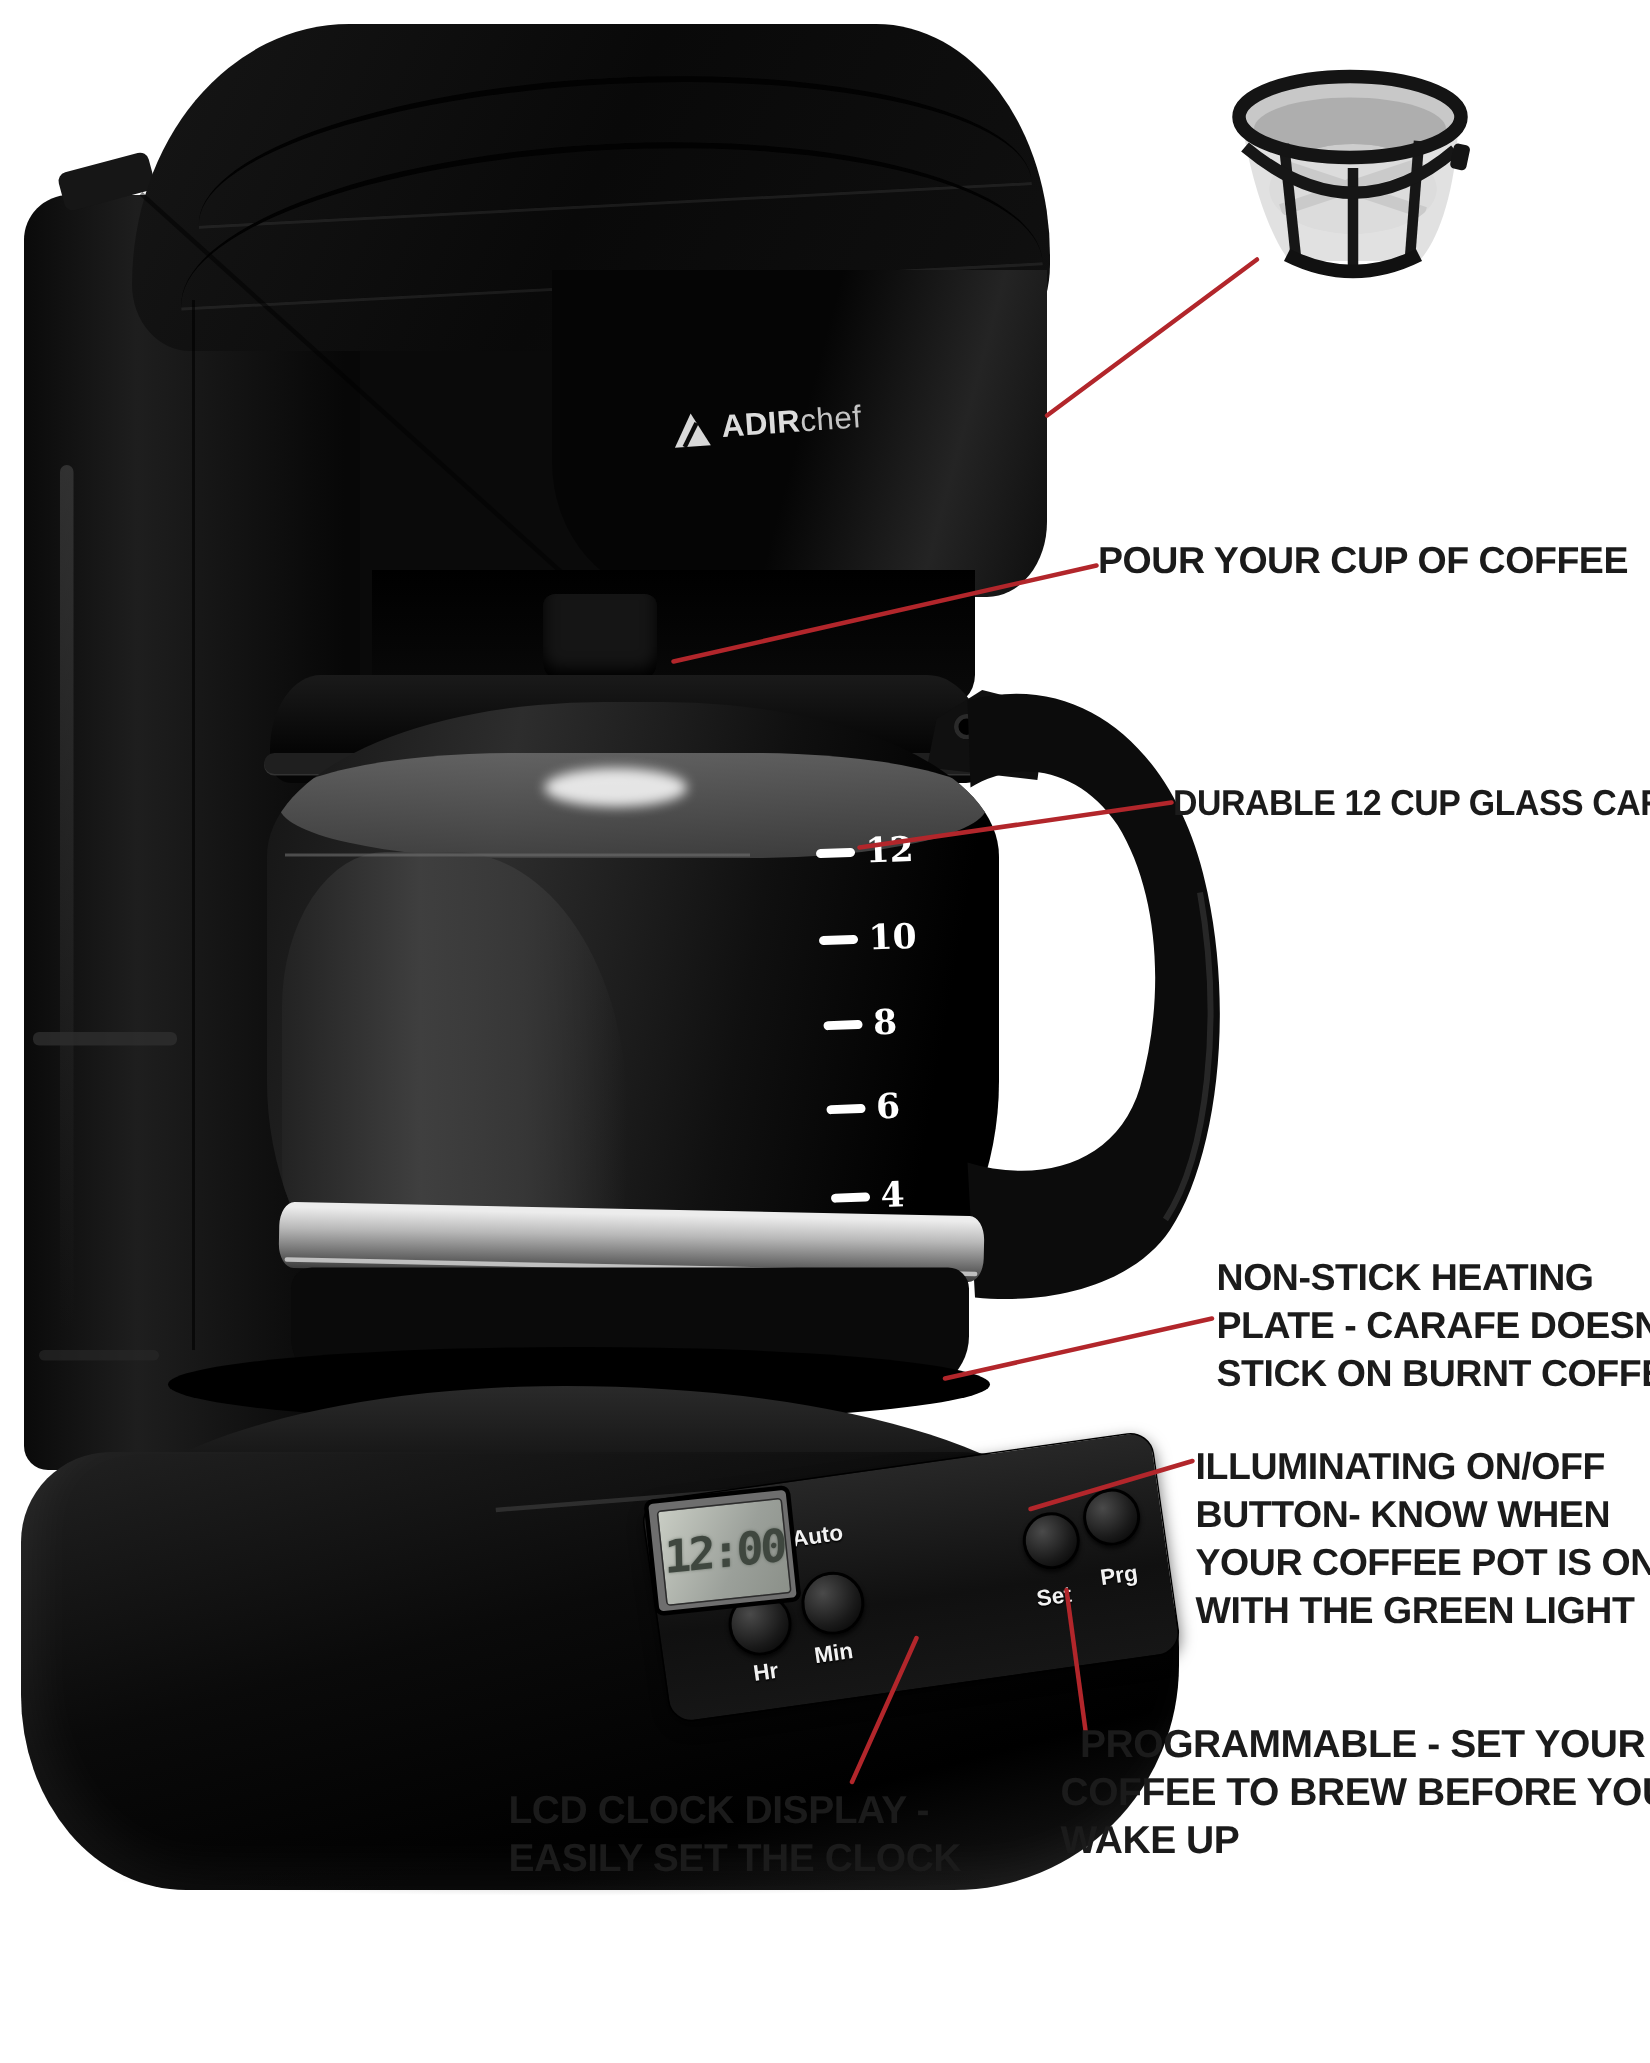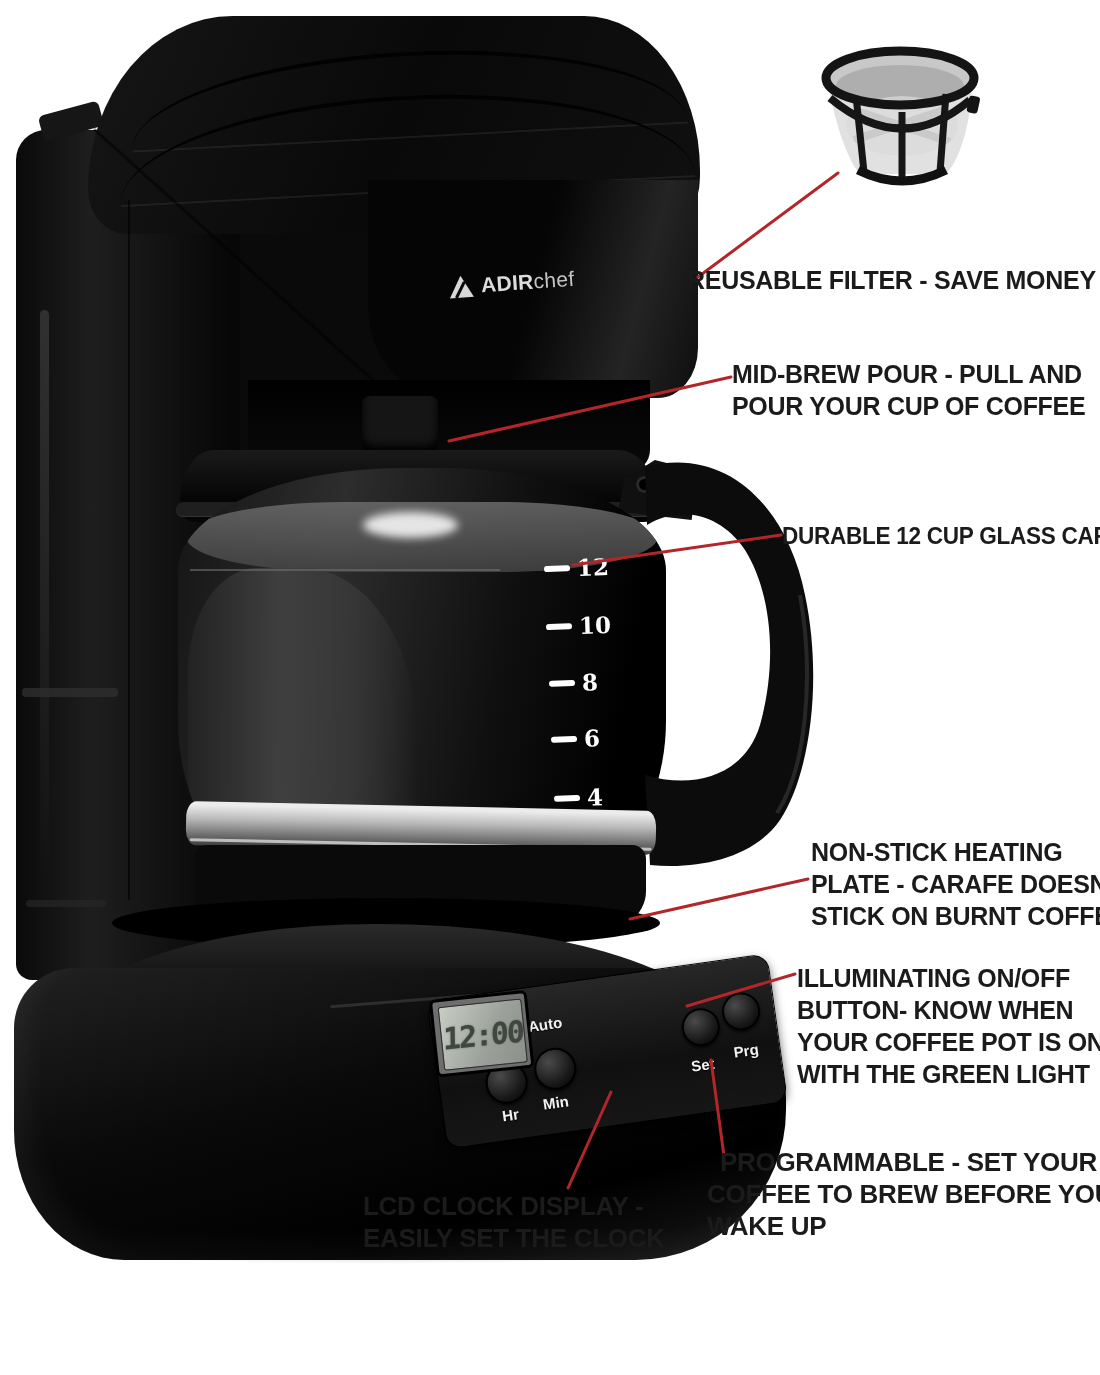--- a/index.html
+++ b/index.html
@@ -10,21 +10,21 @@
   
   .ann{position:absolute;color:#1b1b1b;font-weight:600;letter-spacing:-0.3px;}
   .ann div{white-space:nowrap;}
   .ann-filter{left:687px;top:264px;font-size:25px;line-height:32px;}
   .ann-midbrew{left:732px;top:358px;font-size:25px;line-height:32px;}
   .ann-carafe{left:782px;top:522px;font-size:24px;transform:scaleX(.94);transform-origin:left top;}
   .ann-heat{left:811px;top:836px;font-size:25px;line-height:32px;}
   .ann-illum{left:797px;top:962px;font-size:25px;line-height:32px;}
   .ann-prog{left:707px;top:1146px;font-size:26px;line-height:32px;}
   .ann-prog .indent{text-indent:13px;}
-  .ann-lcd{left:339px;top:1190px;font-size:26px;line-height:32px;margin-left:24px;}
+  .ann-lcd{left:339px;top:1190px;font-size:26px;line-height:32px;}
 
   
   #leaders{position:absolute;left:0;top:0;pointer-events:none;}
 
   
   .dome{left:88px;top:16px;width:612px;height:218px;
         border-radius:150px 120px 40px 40px / 180px 160px 60px 46px;
         background:linear-gradient(115deg,#161616 0%,#090909 50%,#101010 100%);}
   .dome-seam{position:absolute;border-top:4px solid #020202;border-radius:50%/100% 100% 0 0;
              box-shadow:0 2px 0 rgba(255,255,255,0.07);}
@@ -284,25 +284,23 @@
     <line x1="698" y1="277" x2="838" y2="173" stroke-width="3" stroke-linecap="round" stroke="#b2262b"></line>
     <line x1="449" y1="441" x2="731" y2="377" stroke-width="3" stroke-linecap="round" stroke="#b2262b"></line>
     <line x1="573" y1="565" x2="781" y2="535" stroke-width="3" stroke-linecap="round" stroke="#b2262b"></line>
     <line x1="630" y1="919" x2="808" y2="879" stroke-width="3" stroke-linecap="round" stroke="#b2262b"></line>
     <line x1="687" y1="1006" x2="795" y2="974" stroke-width="3" stroke-linecap="round" stroke="#b2262b"></line>
     <line x1="711" y1="1060" x2="724" y2="1156" stroke-width="3" stroke-linecap="round" stroke="#b2262b"></line>
     <line x1="611" y1="1092" x2="568" y2="1188" stroke-width="3" stroke-linecap="round" stroke="#b2262b"></line>
   </svg>
 
   <div class="ann ann-filter">
-    <div>REUSABLE FILTER - SAVE MONEY</div>
   </div>
 
   <div class="ann ann-midbrew">
-    <div>MID-BREW POUR - PULL AND</div>
     <div>POUR YOUR CUP OF COFFEE</div>
   </div>
 
   <div class="ann ann-carafe">
     <div>DURABLE 12 CUP GLASS CARAFE</div>
   </div>
 
   <div class="ann ann-heat">
     <div>NON-STICK HEATING</div>
     <div>PLATE - CARAFE DOESN'T</div>

